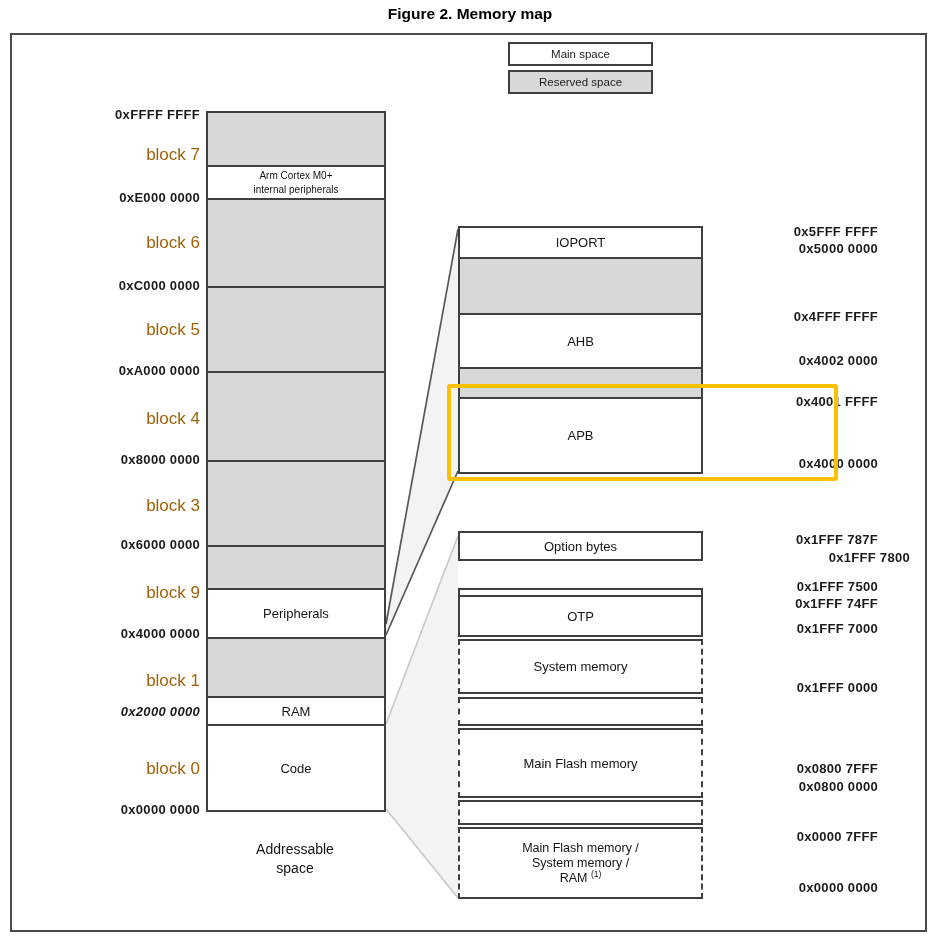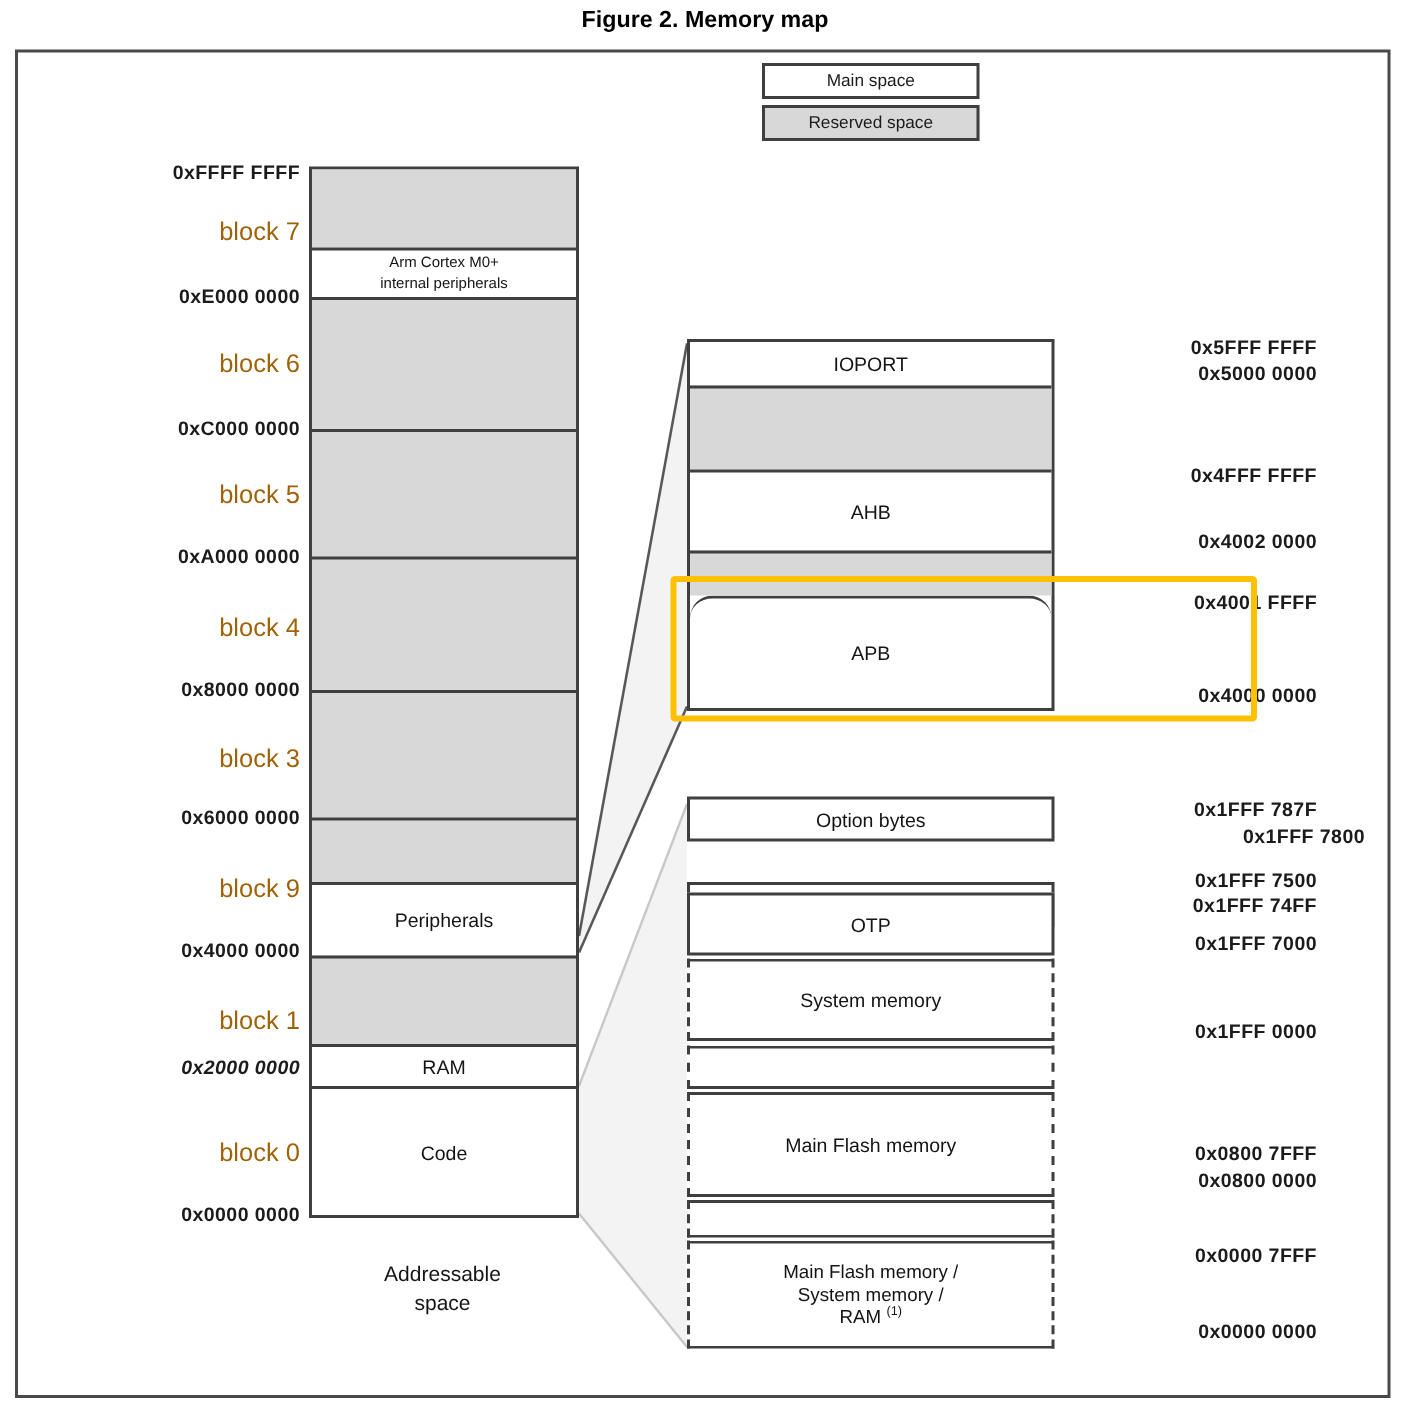--- a/index.html
+++ b/index.html
@@ -129,21 +129,21 @@
 
   <div class="abs detailbox">
     <div class="row first" style="height:29px;">
       <span>IOPORT</span>
     </div>
     <div class="row gray" style="height:56px;"></div>
     <div class="row" style="height:54px;">
       <span>AHB</span>
     </div>
     <div class="row gray" style="height:30px;"></div>
-    <div class="row" style="height:75px;border-radius:15px;">
+    <div class="row" style="height:75px;">
       <span>APB</span>
     </div>
   </div>
 
   <div class="abs rightaddr addr" style="top:223px;">0x5FFF FFFF</div>
   <div class="abs rightaddr addr" style="top:240px;">0x5000 0000</div>
   <div class="abs rightaddr addr" style="top:308px;">0x4FFF FFFF</div>
   <div class="abs rightaddr addr" style="top:352px;">0x4002 0000</div>
   <div class="abs rightaddr addr" style="top:393px;">0x4001 FFFF</div>
   <div class="abs rightaddr addr" style="top:455px;">0x4000 0000</div>

